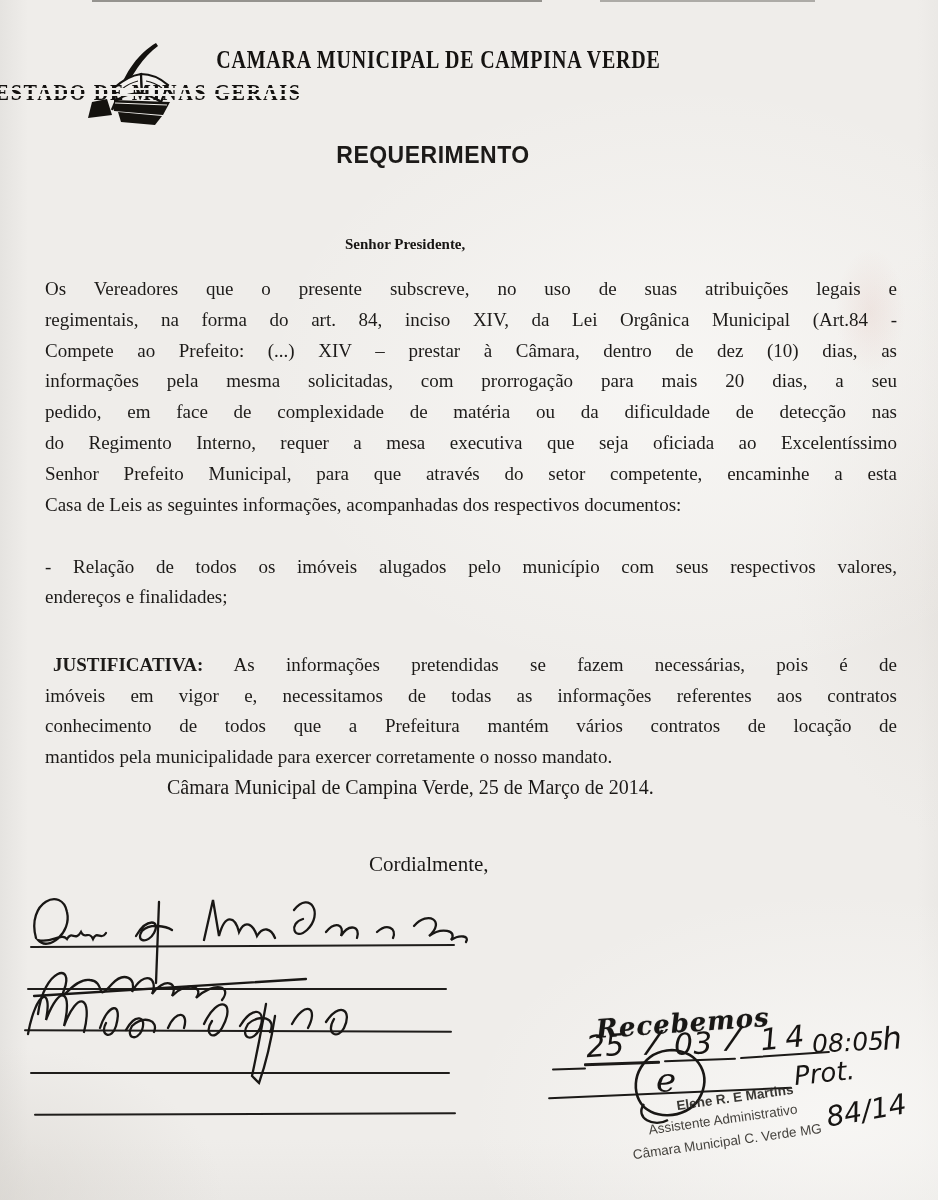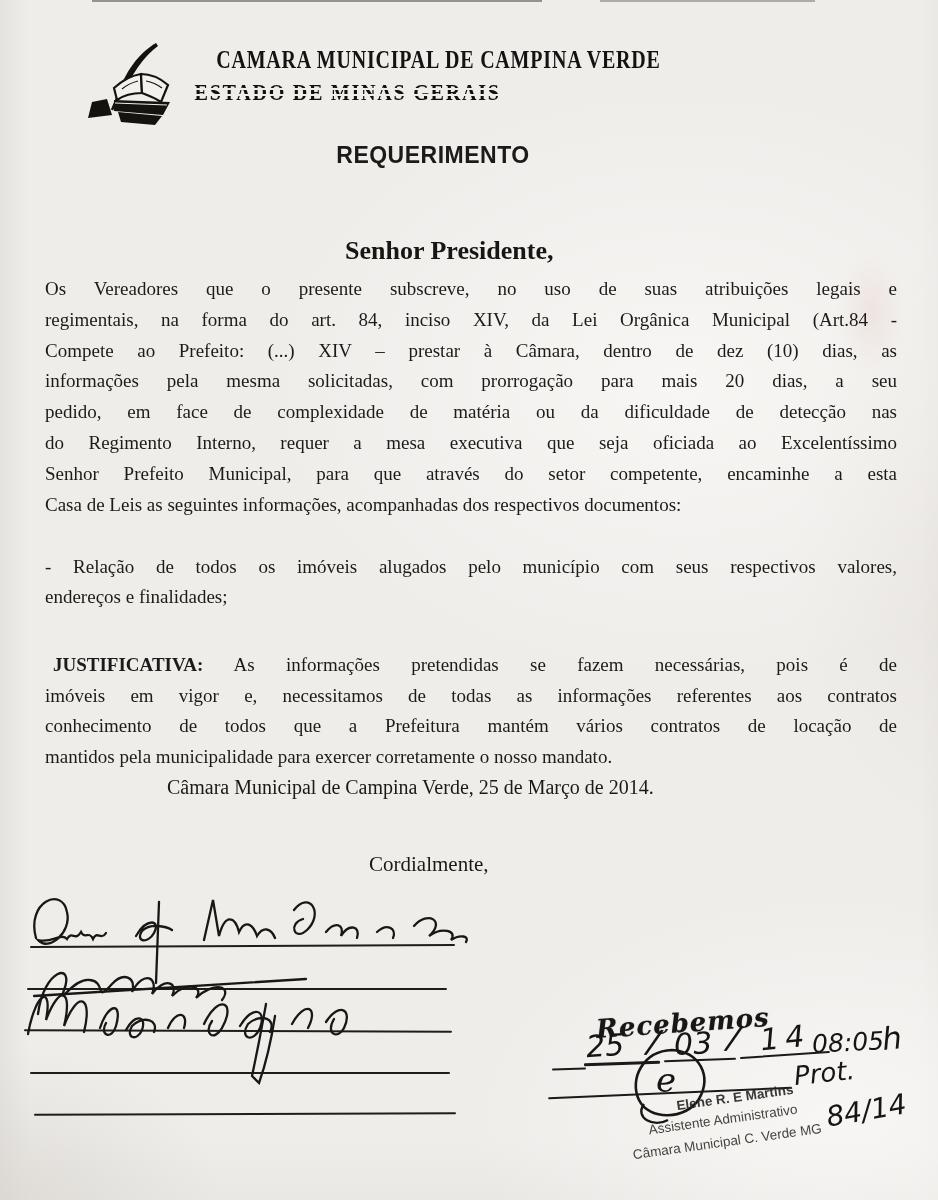--- a/index.html
+++ b/index.html
@@ -19,32 +19,32 @@
     padding-left: 8px;
   }
   .abs{position:absolute;}
   .edge{position:absolute; top:0; height:2px; background:#4a4844; opacity:.55;}
   
   .org-name{
     position:absolute; top:46px; left:0; width:938px; text-align:center;
     font-weight:bold; font-size:25px; letter-spacing:1px; color:#151311;
   }
   .org-name .squeeze{display:inline-block; transform:scaleX(0.8) translateX(-38px);}
-  .org-state-wrap{position:absolute; top:79px; left:0; width:762px; text-align:center;}
+  .org-state-wrap{position:absolute; top:79px; left:0; width:762px; }
   .org-state{
     display:inline-block; position:relative; transform:scaleX(0.84) translateX(-40px);
     font-weight:bold; font-size:24px; letter-spacing:2px; color:#13110f;
   }
   .stripe{position:absolute; left:-4px; right:-4px; height:2px; background:#efede9;}
   .doc-title{
     position:absolute; top:142px; left:0; width:938px; text-align:center;
     font-family:"Liberation Sans", sans-serif; font-weight:bold; font-size:23px;
     letter-spacing:0.5px; color:#1c1a18; transform:translateX(-36px);
   }
-  .salutation{position:absolute; top:236px; left:345px; font-weight:bold; font-size:26px; color:#181614;}
+  .salutation{position:absolute; top:236px; left:345px; font-weight:bold; font-size:15px; color:#181614;}
   
   .para{position:absolute; left:45px; width:852px; font-size:19px;}
   .ln{height:30.8px; line-height:30.8px; text-align:justify; text-align-last:justify; white-space:nowrap;}
   .ln.last{text-align-last:left;}
   .items .ln{height:30px; line-height:30px;}
   .just .ln{height:30.5px; line-height:30.5px;}
   .b{font-weight:bold;}
   .dateline{position:absolute; top:776px; left:167px; font-size:20px; color:#1b1917;}
   .closing{position:absolute; top:852px; left:369px; font-size:21px; color:#1b1917;}
   

